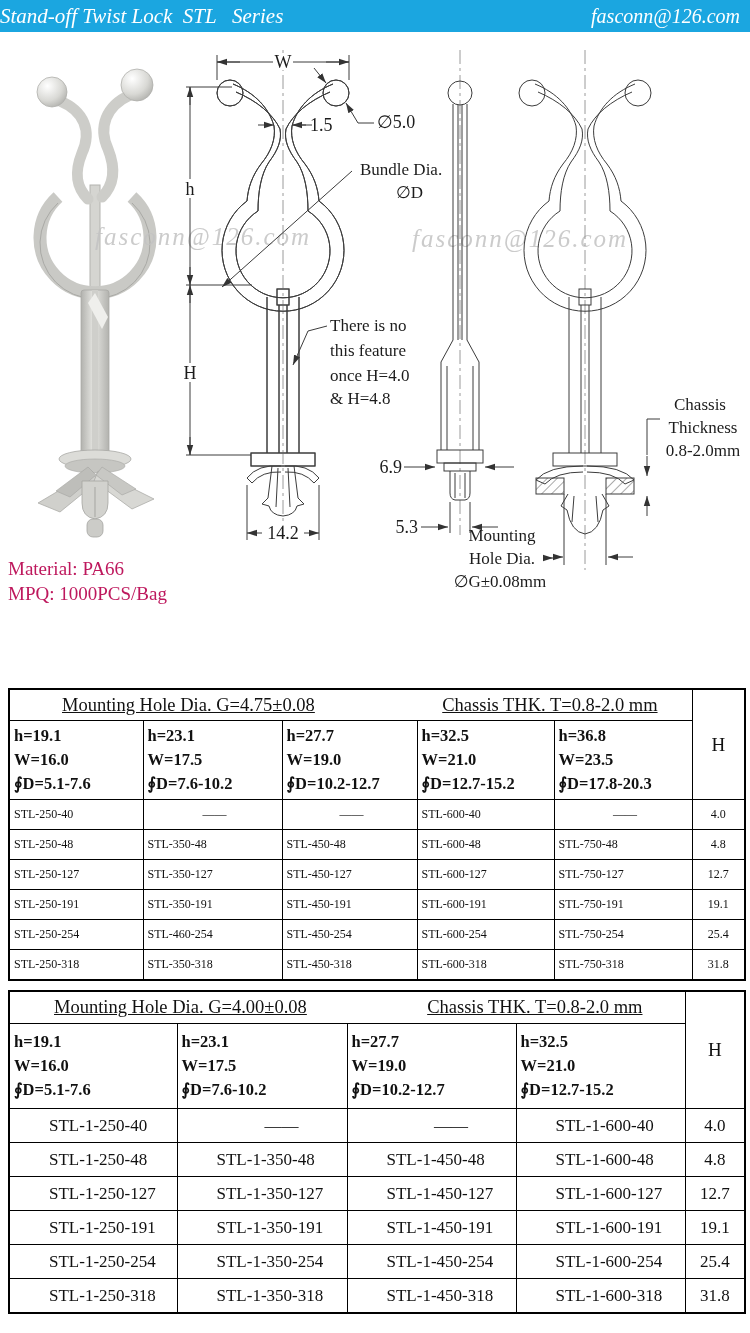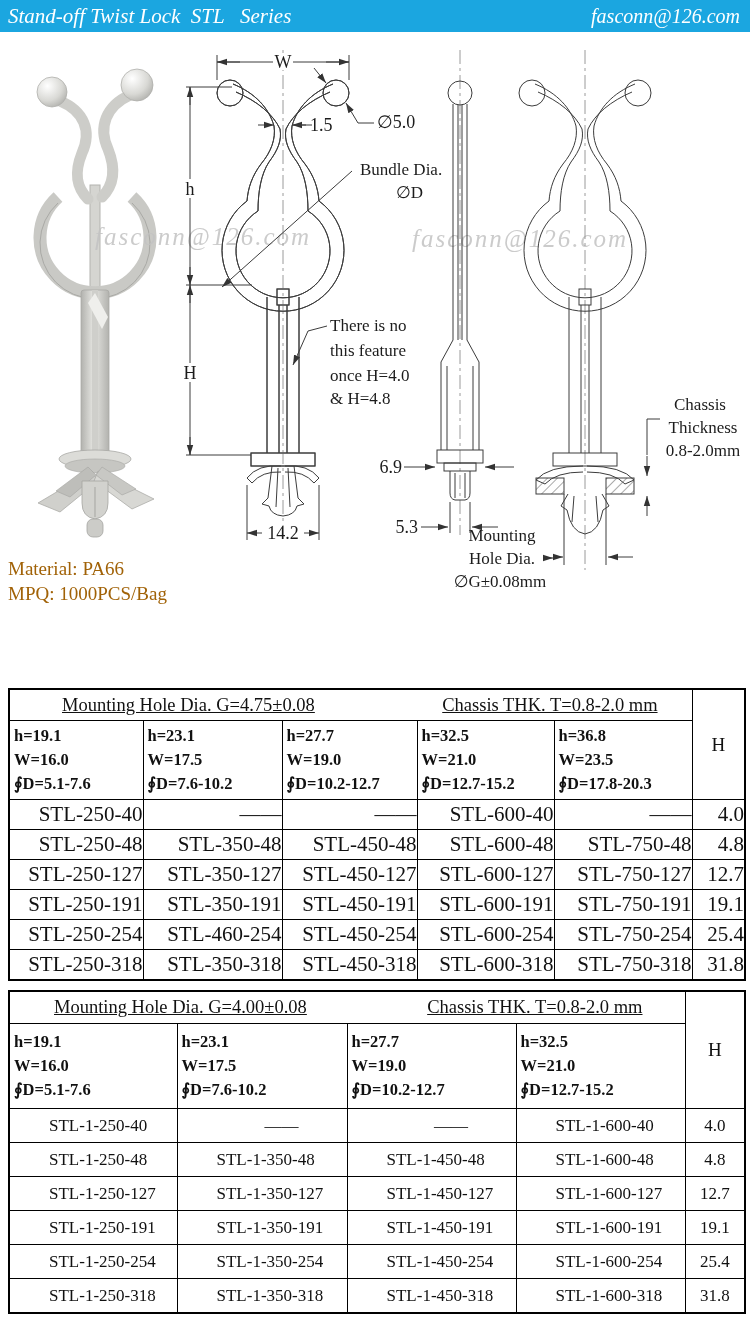--- a/index.html
+++ b/index.html
@@ -1,46 +1,46 @@
 <!DOCTYPE html>
 <html><head>
 <meta charset="utf-8">
 <style>
   html,body{margin:0;padding:0;}
   body{width:750px;height:1333px;position:relative;background:#fff;overflow:hidden;
        font-family:"Liberation Serif","DejaVu Serif",serif;color:#111;}
   .topbar{position:absolute;left:0;top:0;width:750px;height:32px;background:#1ba6e0;
           display:flex;align-items:center;justify-content:space-between;}
-  .topbar .ttl{font-style:italic;font-size:21px;color:#fff;padding-left:8px;white-space:pre;}
+  .topbar .ttl{font-style:italic;font-size:21px;color:#fff;white-space:pre;}
   .topbar .eml{font-style:italic;font-size:20px;color:#fff;padding-right:10px;white-space:pre;}
   .drawing{position:absolute;left:0;top:35px;width:750px;height:570px;}
   .lbl{font-family:"Liberation Serif",serif;font-size:17px;fill:#1c1c1c;}
   .dim{font-family:"Liberation Serif",serif;font-size:18px;fill:#1c1c1c;}
   .wm{font-family:"Liberation Serif",serif;font-style:italic;font-size:25px;fill:#c3c3c3;
       opacity:.85;letter-spacing:2px;}
   .ln{stroke:#3c3c3c;stroke-width:1;fill:none;}
   .cl{stroke:#8f8f8f;stroke-width:.9;stroke-dasharray:14 4 3 4;fill:none;}
-  .specs{position:absolute;left:8px;top:556px;font-size:19px;line-height:25px;color:#a16207;}
+  .specs{position:absolute;left:8px;top:556px;font-size:19px;line-height:25px;color:#be185d;}
   table.spec{position:absolute;left:8px;border-collapse:collapse;table-layout:fixed;width:736px;
              font-family:"Liberation Serif",serif;}
   table.spec td{border:1.5px solid #000;padding:0 0 0 4px;overflow:hidden;}
   table.spec{border:2.5px solid #000;}
   .t1{top:688px;}
   .t2{top:990px;}
   td.titlecell{padding:0 !important;}
   .trow{display:flex;justify-content:space-between;align-items:center;font-size:18.5px;text-decoration:underline;}
   .t1 .trow{padding:0 34px 0 52px;}
   .t2 .trow{padding:0 42px 0 44px;}
   .t1 .title-row td{height:30px;}
   .t1 .head-row td{height:78px;}
   .t2 .title-row td{height:31px;}
   .t2 .head-row td{height:84px;}
   .head-row td{font-size:16.5px;vertical-align:middle;line-height:24px;font-weight:bold;}
   td.hcol{text-align:center;font-size:19px;padding:0 !important;}
-  .t1 tbody td{height:29px;font-size:21px;text-align:right;}
+  .t1 tbody td{height:29px;font-size:12px;}
   .t2 tbody td{height:33px;font-size:17px;padding-left:39px;}
   td.pn{text-align:left;}
   td.hval{text-align:center;padding:0 !important;}
   td.dashcell{text-align:center;}
 </style>
 </head>
 <body>
 
 <div class="topbar">
   <span class="ttl">Stand-off Twist Lock  STL   Series</span>

